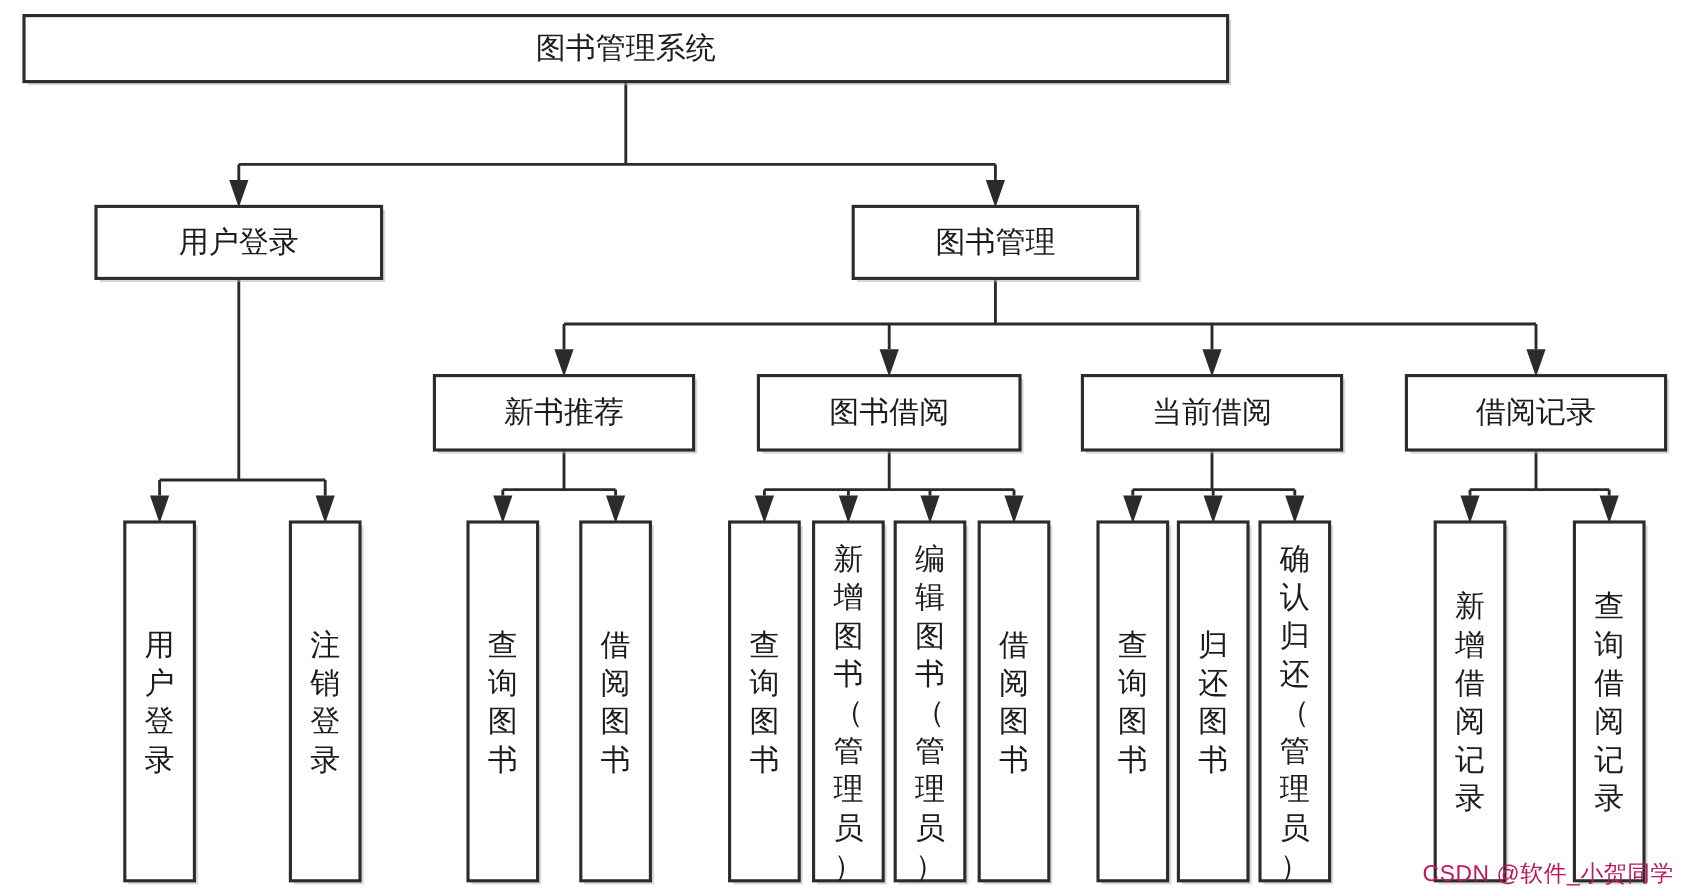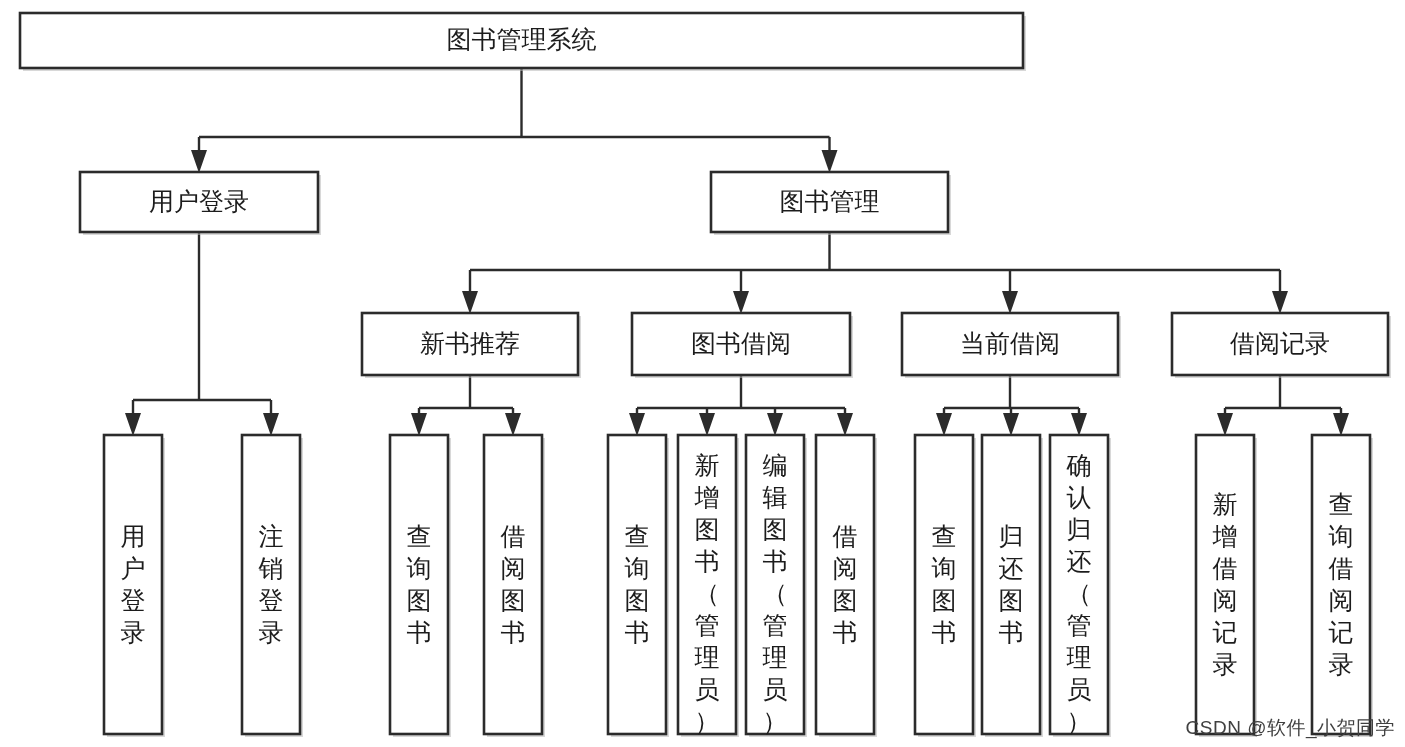--- a/index.html
+++ b/index.html
@@ -57,21 +57,21 @@
     font-family: "Liberation Sans", "DejaVu Sans", sans-serif;
     font-size: 25px;
     text-anchor: middle;
   }
   .watermark {
     position: absolute;
     right: 10px;
     bottom: 6px;
     font-family: "Liberation Sans", "DejaVu Sans", sans-serif;
     font-size: 19px;
-    color: #404040;
+    color: #be185d;
     letter-spacing: 0.5px;
     white-space: nowrap;
     pointer-events: none;
     user-select: none;
   }
 </style>
 </head>
 <body>
 
 <div id="diagram-root">

